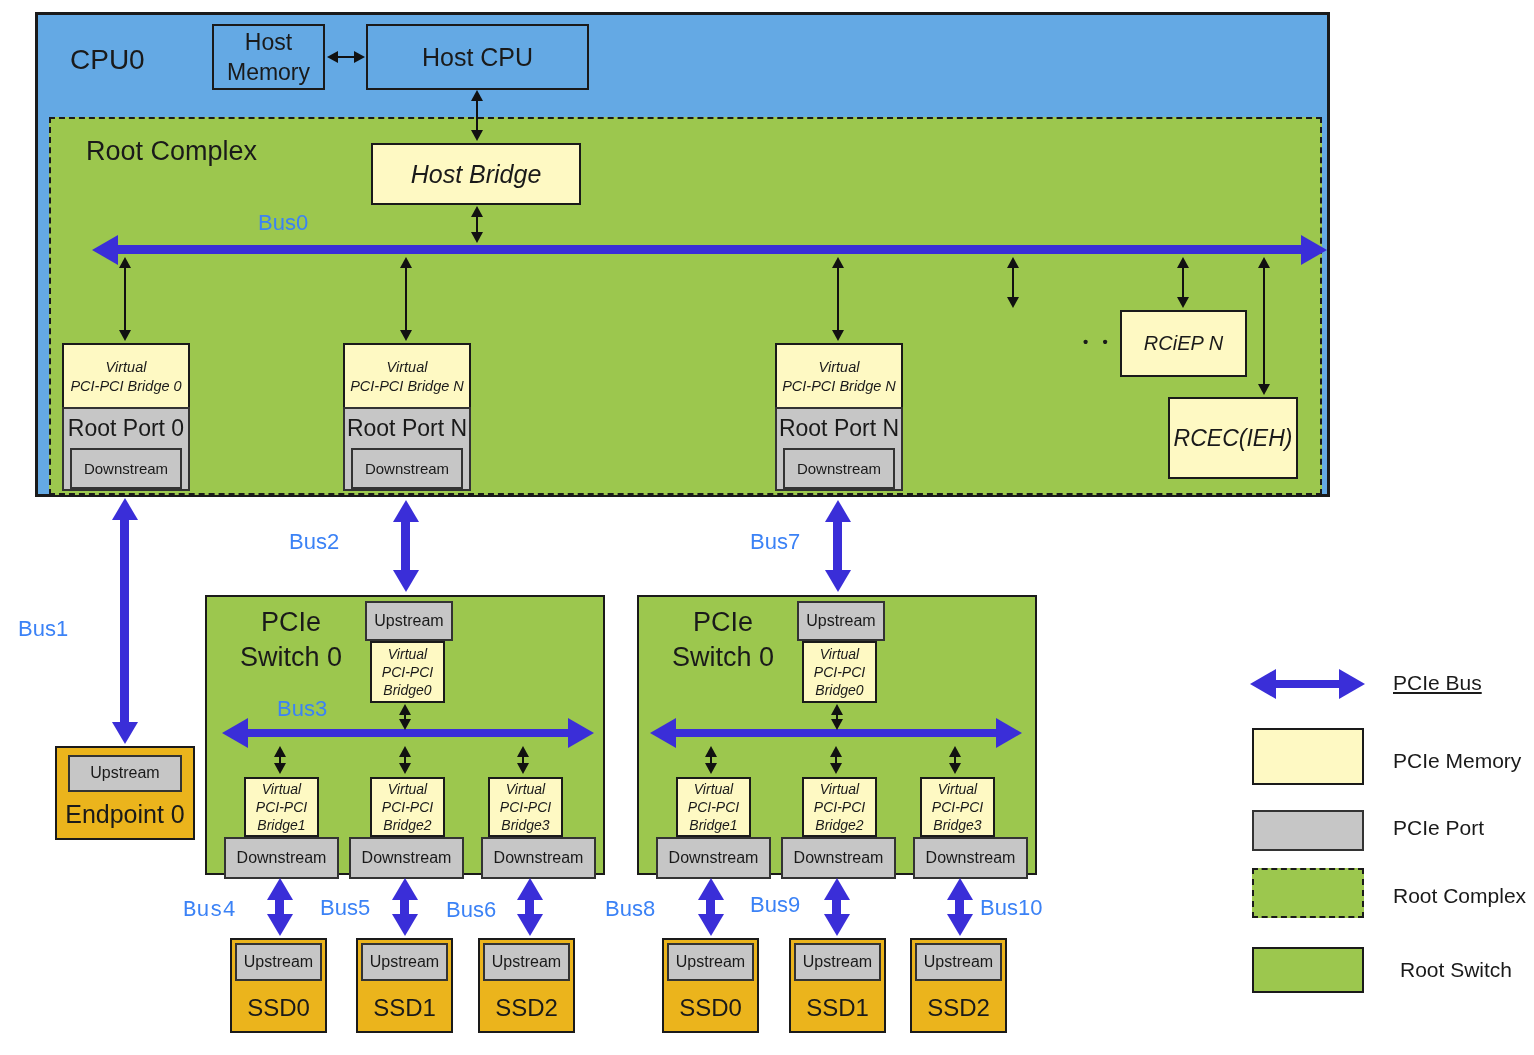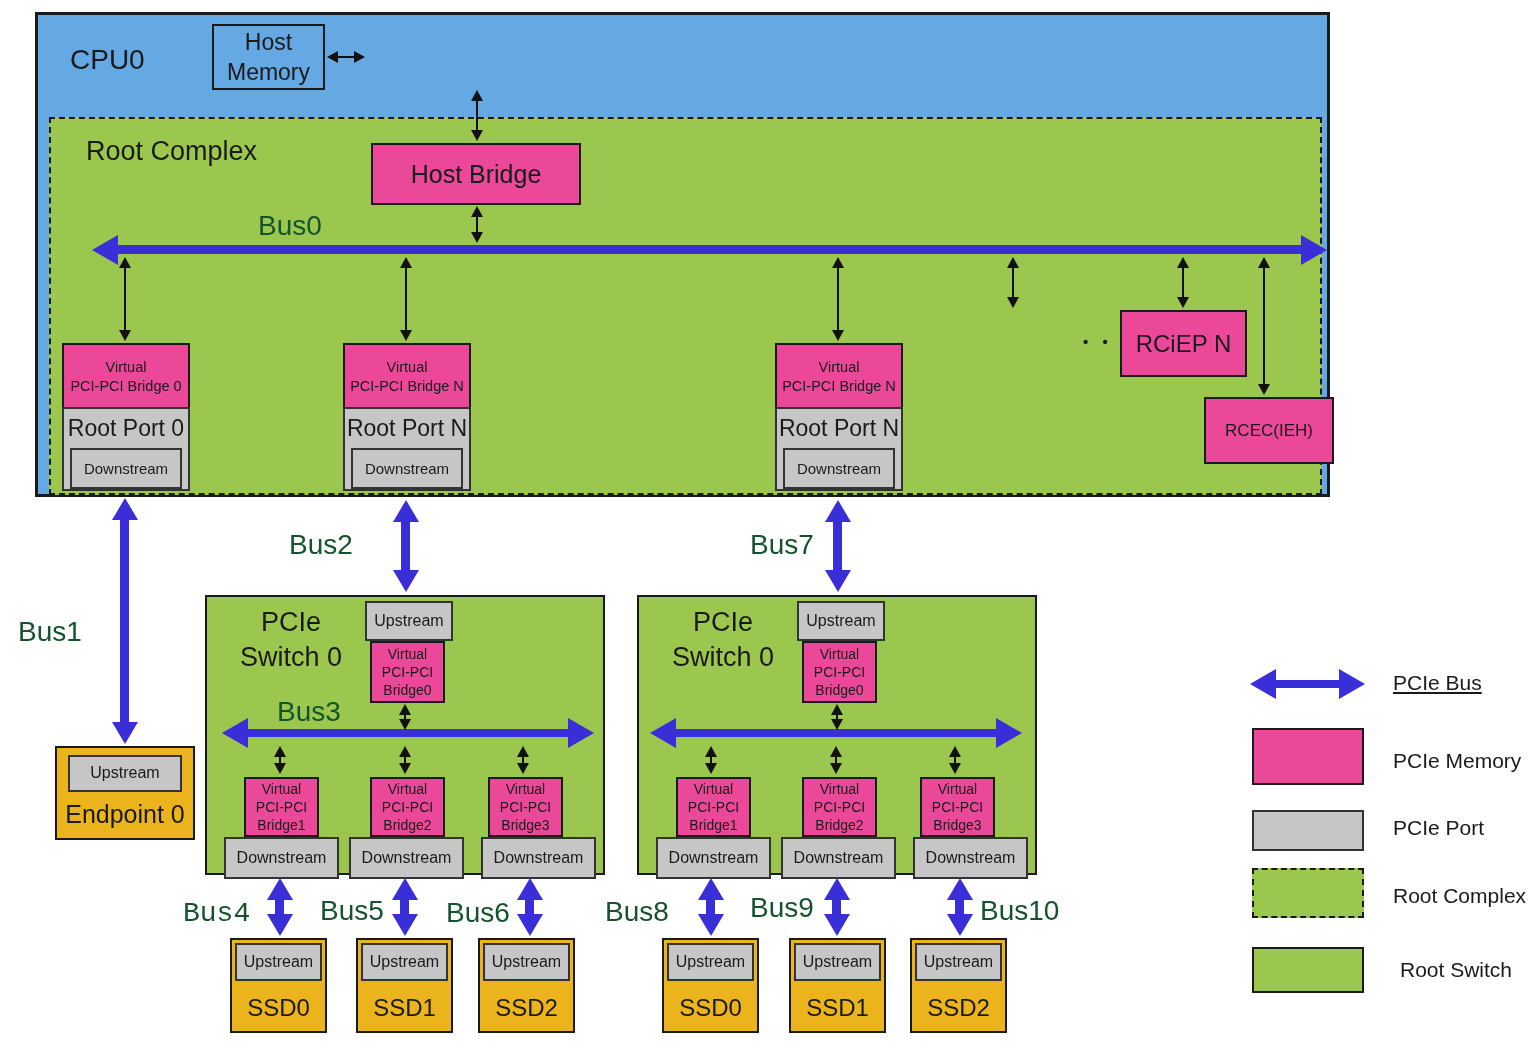--- a/index.html
+++ b/index.html
@@ -3,28 +3,28 @@
 <meta charset="utf-8">
 <style>
   html,body{margin:0;padding:0;background:#ffffff;font-family:"Liberation Sans",sans-serif;color:#1a1a1a;}
   #canvas{position:relative;width:1534px;height:1055px;background:#ffffff;overflow:hidden;}
 
   .box{position:absolute;box-sizing:border-box;border:2px solid #1a1a1a;display:flex;
        align-items:center;justify-content:center;text-align:center;line-height:1.15;}
   .pre{white-space:pre-line;}
   .blueb{background:#64A9E4;}
   .greenb{background:#9CC74E;}
-  .orange{background:#ec4899;}
+  .orange{background:#fef9c3;font-style:italic;}
   .grayb{background:#C6C6C6;border-color:#333;}
 
   .region-blue{position:absolute;box-sizing:border-box;background:#64A9E4;border:3px solid #1a1a1a;}
   .region-green-dash{position:absolute;box-sizing:border-box;background:#9CC74E;border:2.5px dashed #1a1a1a;}
 
   .big-label{position:absolute;font-size:28px;}
-  .bus-label{position:absolute;font-size:28px;color:#14532d;}
+  .bus-label{position:absolute;font-size:22px;color:#3b82f6;}
   .legend-label{position:absolute;font-size:21px;}
 
   
   .varrow-b{position:absolute;width:9px;background:#3A2ED8;}
   .varrow-b::before{content:"";position:absolute;top:-22px;left:50%;margin-left:-13px;
     border-left:13px solid transparent;border-right:13px solid transparent;border-bottom:22px solid #3A2ED8;}
   .varrow-b::after{content:"";position:absolute;bottom:-22px;left:50%;margin-left:-13px;
     border-left:13px solid transparent;border-right:13px solid transparent;border-top:22px solid #3A2ED8;}
   .harrow-b{position:absolute;height:9px;background:#3A2ED8;}
   .harrow-b::before{content:"";position:absolute;left:-26px;top:50%;margin-top:-15px;
@@ -76,20 +76,21 @@
 
   <div class="region-blue" style="left:35px;top:12px;width:1295px;height:485px;"></div>
 
   <div class="region-green-dash" style="left:49px;top:117px;width:1273px;height:378px;"></div>
 
   <div class="big-label" style="left:70px;top:44px;">CPU0</div>
   <div class="big-label" style="left:86px;top:136px;font-size:27px;">Root Complex</div>
 
   <div class="box blueb pre" style="left:212px;top:24px;width:113px;height:66px;font-size:23px;line-height:30px;">Host
 Memory</div>
+  <div class="box blueb" style="left:366px;top:24px;width:223px;height:66px;font-size:25px;">Host CPU</div>
   <div class="harrow-k" style="left:338px;top:56px;width:16px;"></div>
   <div class="varrow-k" style="left:476px;top:101px;height:29px;"></div>
 
   <div class="box orange" style="left:371px;top:143px;width:210px;height:62px;font-size:25px;">Host Bridge</div>
   <div class="varrow-k" style="left:476px;top:217px;height:15px;"></div>
 
   <div class="bus-label" style="left:258px;top:210px;">Bus0</div>
   <div class="harrow-b" style="left:118px;top:245px;width:1183px;"></div>
 
   <div class="varrow-k" style="left:124px;top:268px;height:62px;"></div>
@@ -118,22 +119,22 @@
   <div class="rport" style="left:775px;top:343px;">
     <div class="box orange pre rp-bridge">Virtual
 PCI-PCI Bridge N</div>
     <div class="box grayb rp-body">
       <div class="rp-title">Root Port N</div>
       <div class="box grayb rp-ds">Downstream</div>
     </div>
   </div>
 
   <div class="dots" style="left:1083px;top:333px;">• • •</div>
-  <div class="box orange" style="left:1120px;top:310px;width:127px;height:67px;font-size:24px;">RCiEP N</div>
-  <div class="box orange" style="left:1168px;top:397px;width:130px;height:67px;font-size:17px;margin-left:36px;">RCEC(IEH)</div>
+  <div class="box orange" style="left:1120px;top:310px;width:127px;height:67px;font-size:20px;">RCiEP N</div>
+  <div class="box orange" style="left:1168px;top:397px;width:130px;height:82px;font-size:23px;">RCEC(IEH)</div>
 
   <div class="varrow-b" style="left:120px;top:520px;height:202px;"></div>
   <div class="bus-label" style="left:18px;top:616px;">Bus1</div>
   <div class="endpoint">
     <div class="box grayb ep-up">Upstream</div>
     <div class="ep-label">Endpoint 0</div>
   </div>
 
   <div class="varrow-b" style="left:401px;top:522px;height:48px;"></div>
   <div class="bus-label" style="left:289px;top:529px;">Bus2</div>

